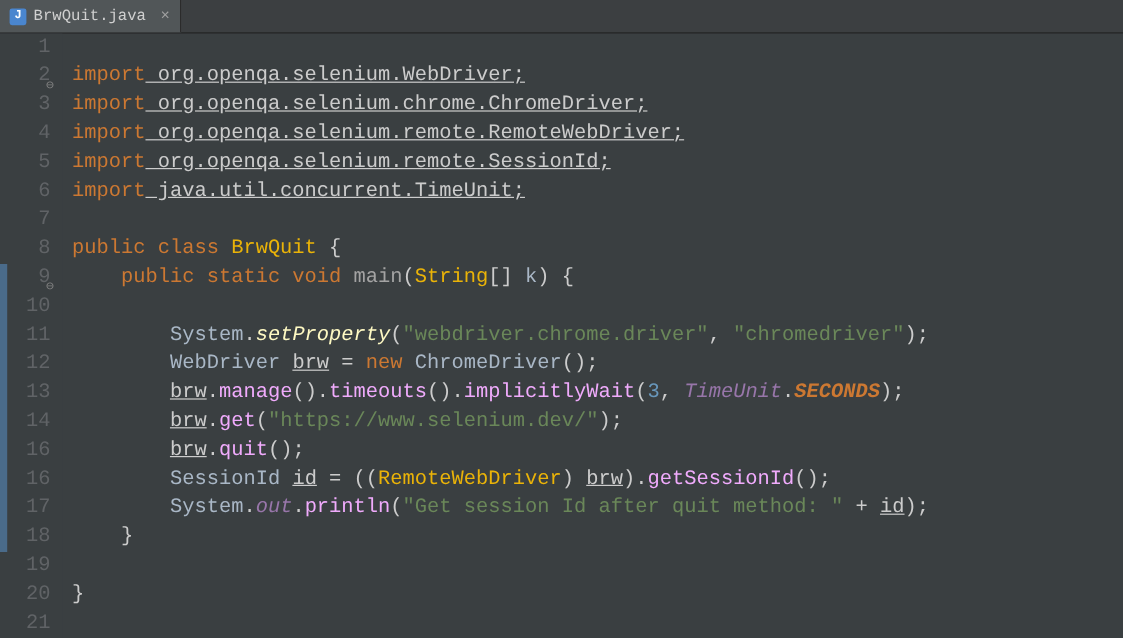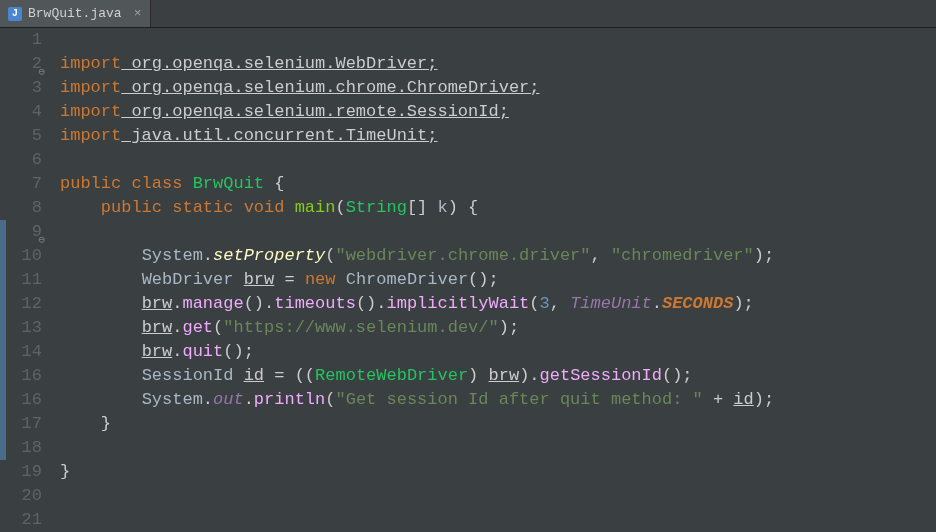--- a/index.html
+++ b/index.html
@@ -91,26 +91,26 @@
   flex: 1;
   padding-left: 8px;
 }
 .code-line {
   height: 24px;
   line-height: 24px;
   white-space: pre;
 }
 .kw { color: #cc7832; }
 .cls { color: #a9b7c6; }
-.method-def { color: #84cc16; }
+.method-def { color: #a3a3a3; }
 .method { color: #fef9c3; font-style: italic; }
 .method2 { color: #f0abfc; }
 .str { color: #6a8759; }
 .num { color: #6897bb; }
-.type { color: #22c55e; }
+.type { color: #eab308; }
 .param { color: #a9b7c6; }
 .field { color: #9876aa; font-style: italic; }
 .static-field { color: #cc7832; font-style: italic; font-weight: bold; margin-top: 10px; }
 .plain { color: #cccccc; text-decoration: underline; }
 .punct { color: #cccccc; }
 </style>
 </head>
 <body>
 
 <div class="tab-bar">
@@ -144,20 +144,21 @@
     <div class="gutter-line">18</div>
     <div class="gutter-line">19</div>
     <div class="gutter-line">20</div>
     <div class="gutter-line">21</div>
   </div>
 
   <div class="code">
     <div class="code-line"></div>
     <div class="code-line"><span class="kw">import</span><span class="plain"> org.openqa.selenium.WebDriver;</span></div>
     <div class="code-line"><span class="kw">import</span><span class="plain"> org.openqa.selenium.chrome.ChromeDriver;</span></div>
+    <div class="code-line"><span class="kw">import</span><span class="plain"> org.openqa.selenium.remote.RemoteWebDriver;</span></div>
     <div class="code-line"><span class="kw">import</span><span class="plain"> org.openqa.selenium.remote.SessionId;</span></div>
     <div class="code-line"><span class="kw">import</span><span class="plain"> java.util.concurrent.TimeUnit;</span></div>
     <div class="code-line"></div>
     <div class="code-line"><span class="kw">public class </span><span class="type">BrwQuit</span><span class="punct"> {</span></div>
     <div class="code-line"><span>    </span><span class="kw">public static void </span><span class="method-def">main</span><span class="punct">(</span><span class="type">String</span><span class="punct">[] </span><span class="param">k</span><span class="punct">) {</span></div>
     <div class="code-line"></div>
     <div class="code-line"><span>        </span><span class="cls">System</span><span class="punct">.</span><span class="method">setProperty</span><span class="punct">(</span><span class="str">"webdriver.chrome.driver"</span><span class="punct">, </span><span class="str">"chromedriver"</span><span class="punct">);</span></div>
     <div class="code-line"><span>        </span><span class="cls">WebDriver </span><span class="plain">brw</span><span class="punct"> = </span><span class="kw">new </span><span class="cls">ChromeDriver</span><span class="punct">();</span></div>
     <div class="code-line"><span>        </span><span class="plain">brw</span><span class="punct">.</span><span class="method2">manage</span><span class="punct">().</span><span class="method2">timeouts</span><span class="punct">().</span><span class="method2">implicitlyWait</span><span class="punct">(</span><span class="num">3</span><span class="punct">, </span><span class="field">TimeUnit</span><span class="punct">.</span><span class="static-field">SECONDS</span><span class="punct">);</span></div>
     <div class="code-line"><span>        </span><span class="plain">brw</span><span class="punct">.</span><span class="method2">get</span><span class="punct">(</span><span class="str">"https://www.selenium.dev/"</span><span class="punct">);</span></div>

